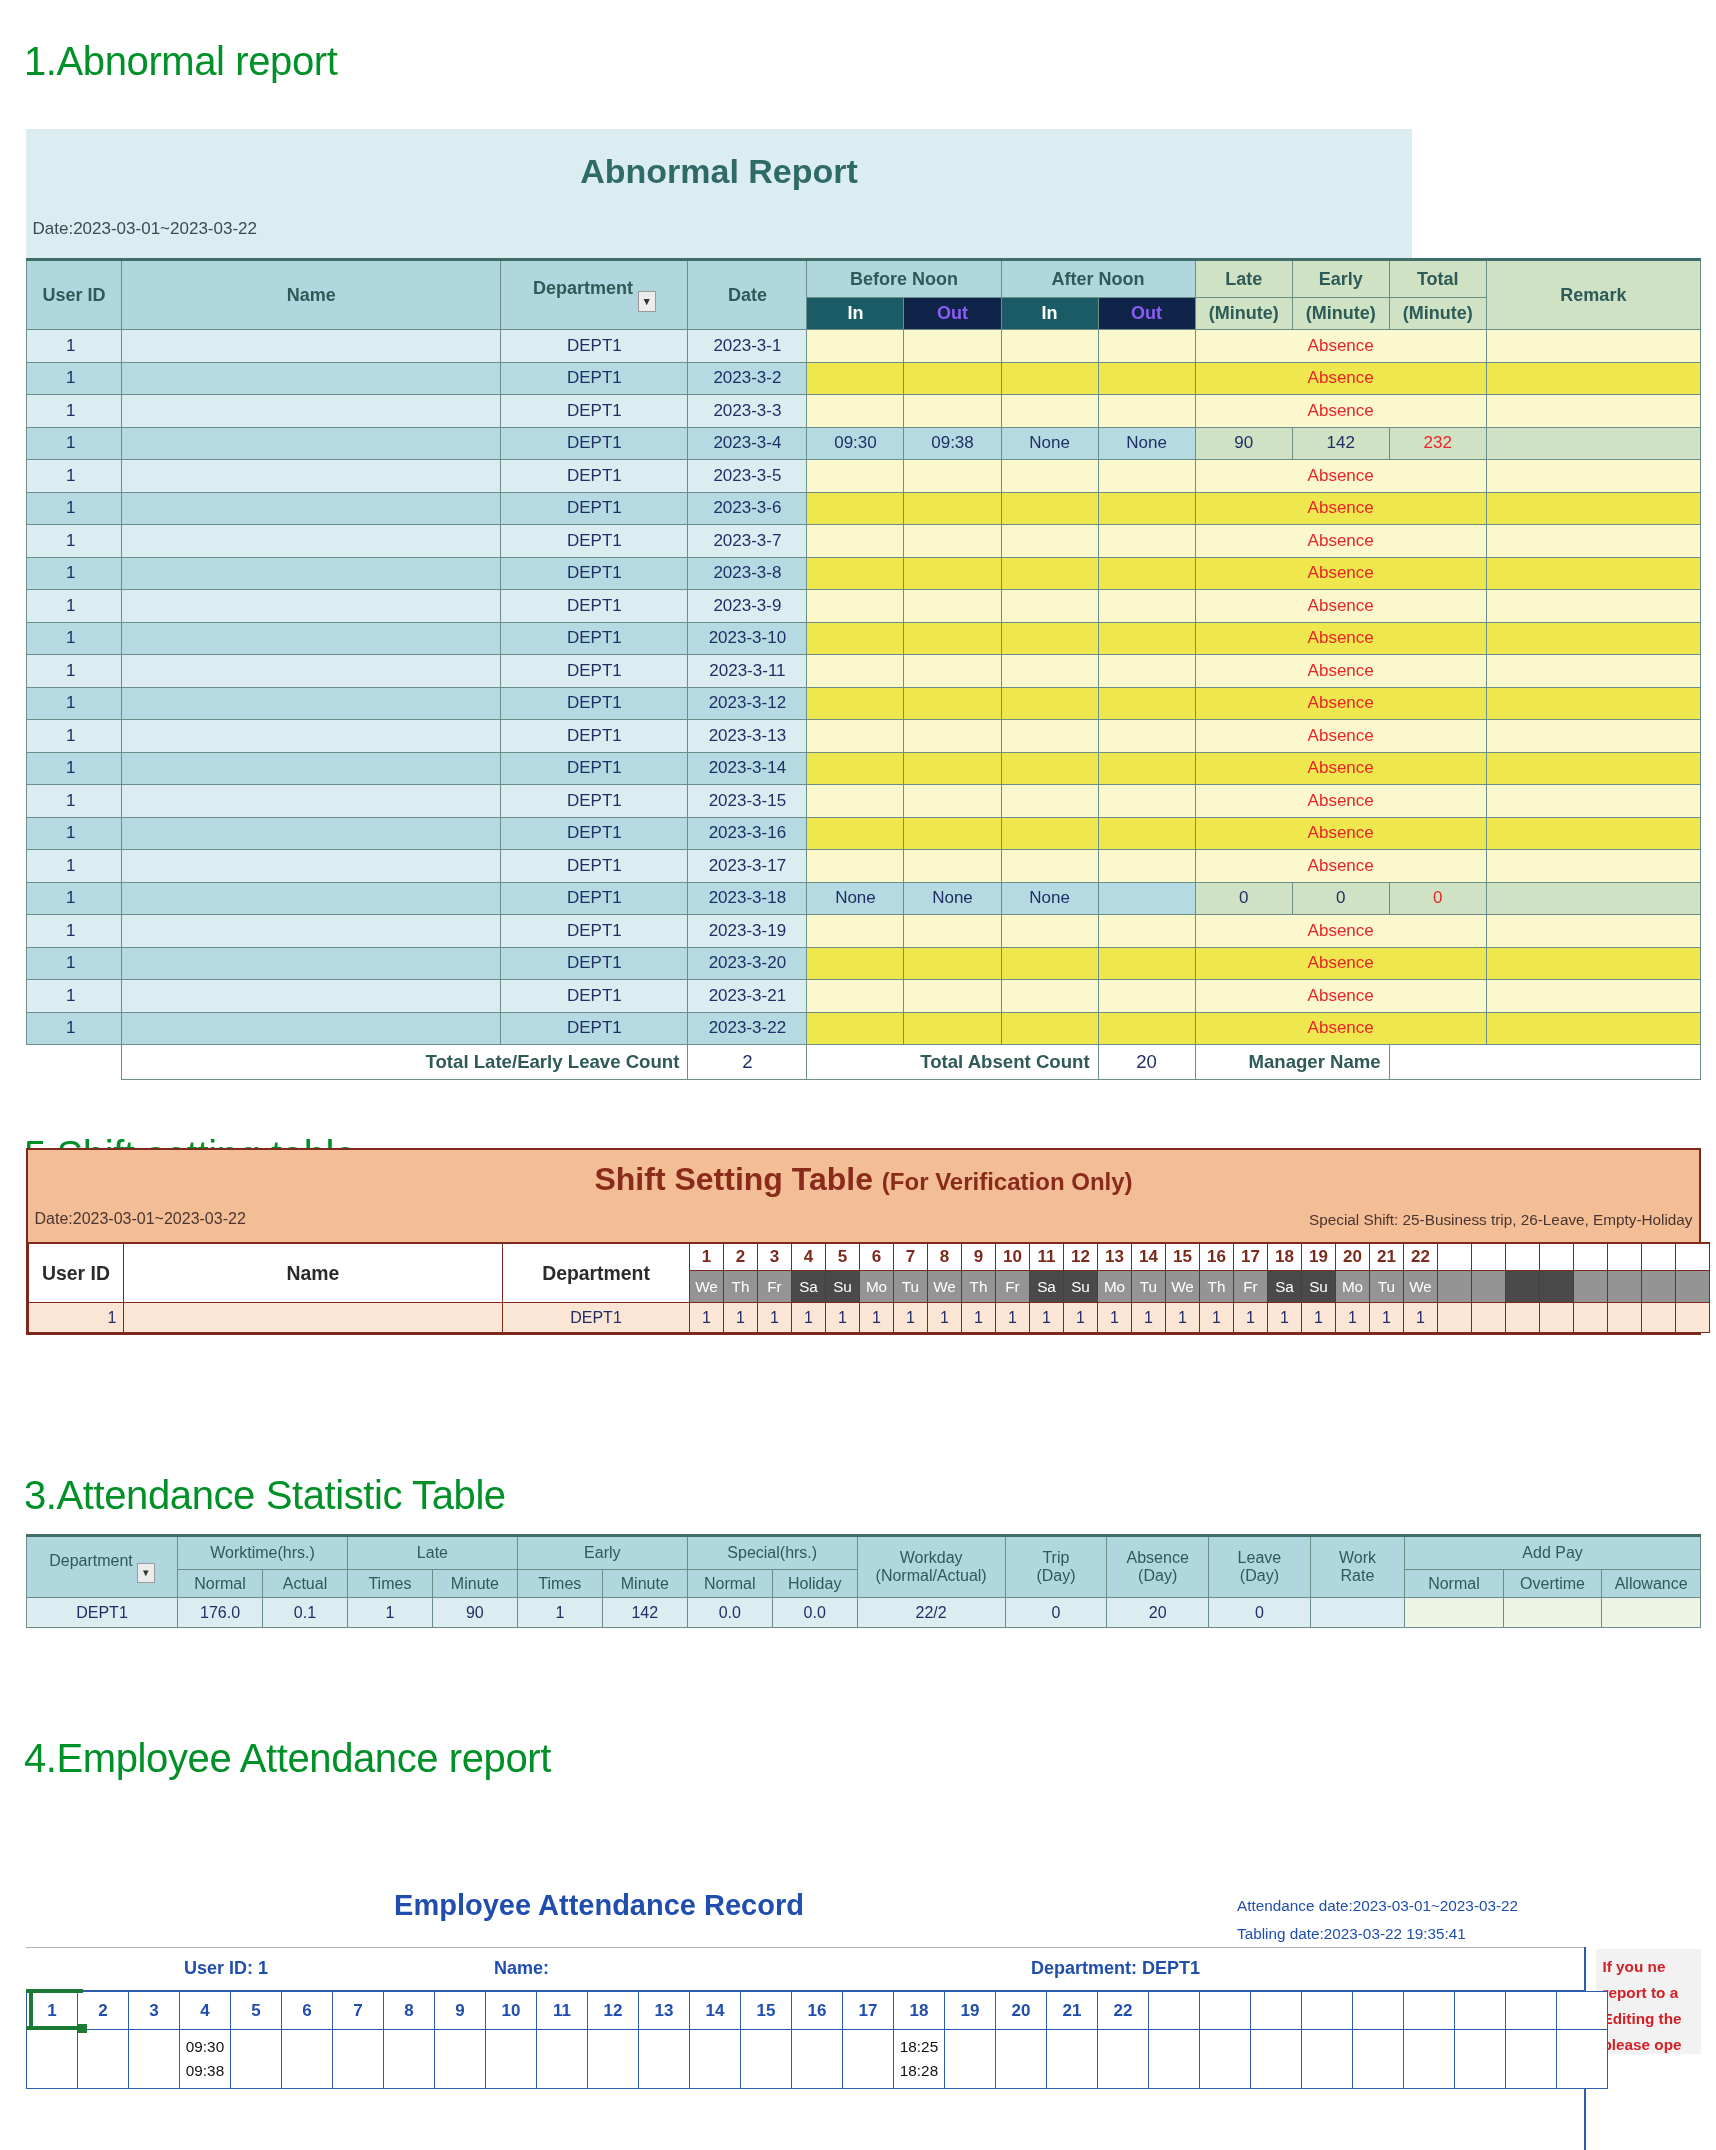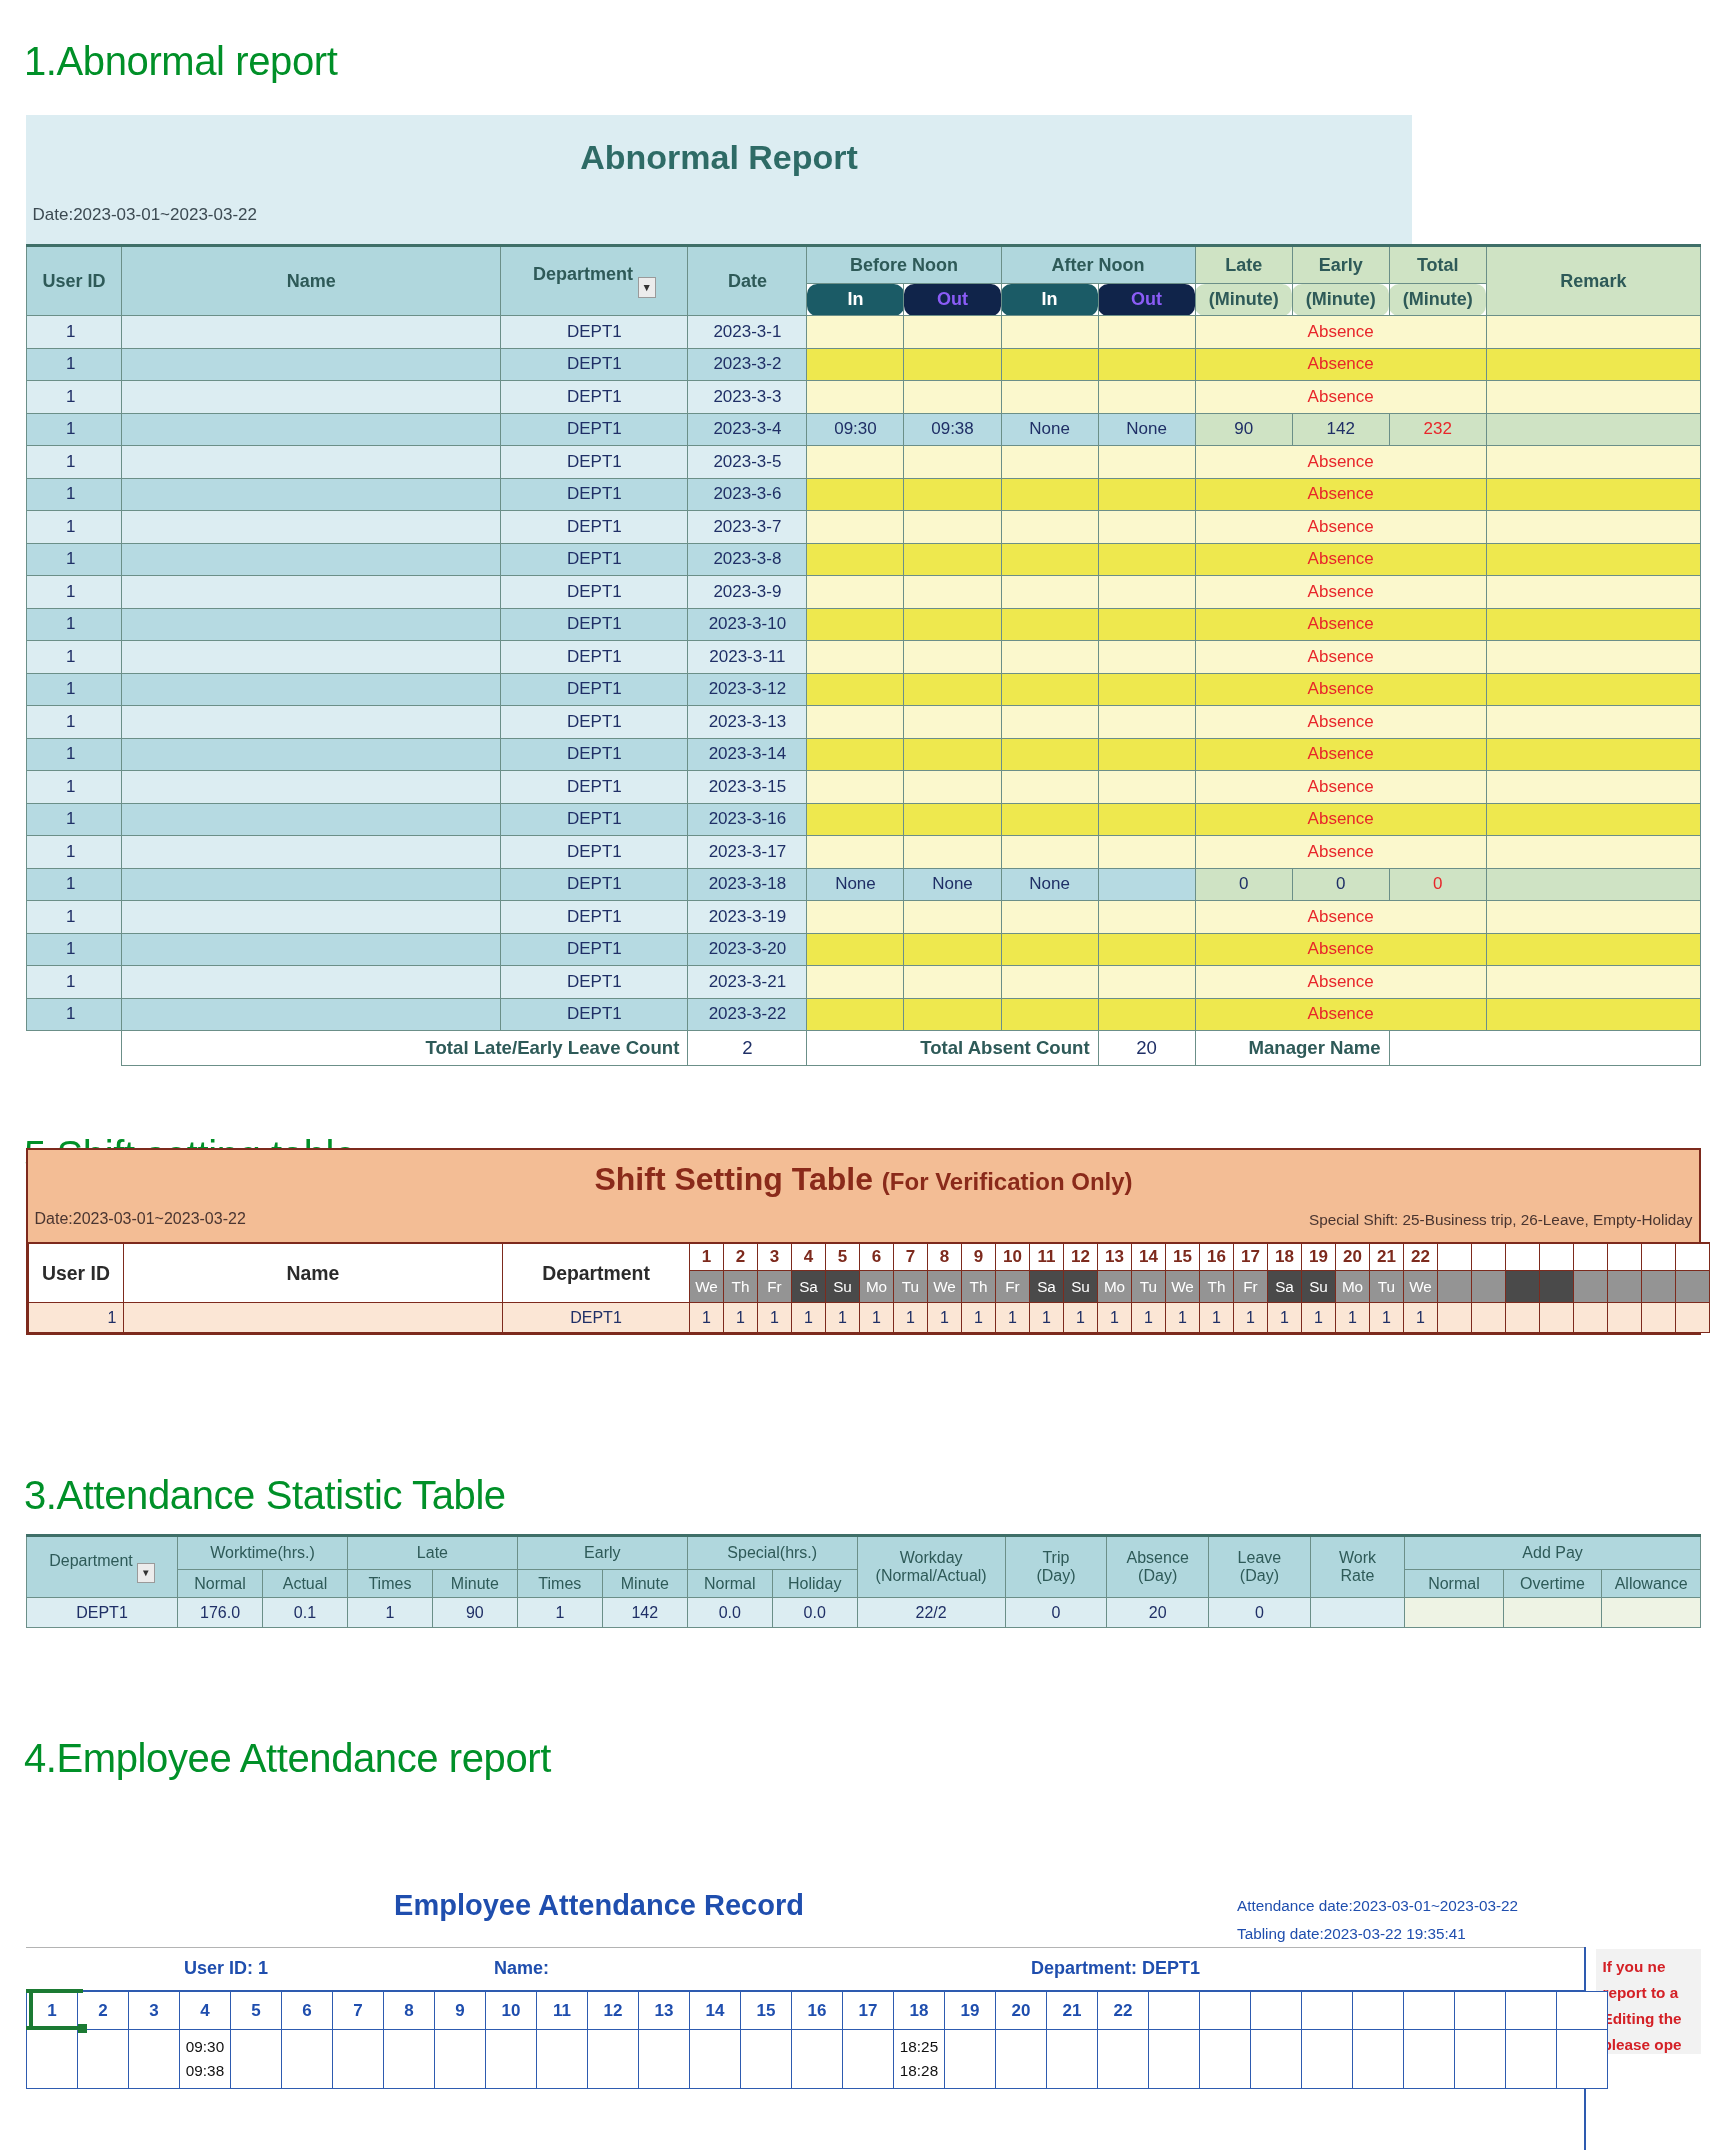--- a/index.html
+++ b/index.html
@@ -22,21 +22,21 @@
     font-family: "Liberation Sans", sans-serif;
     letter-spacing: -0.4px;
   }
 
   
   #sec1-heading { position: absolute; left: 24px; top: 39px; }
 
   .abnormal-wrap {
     position: absolute;
     left: 26px;
-    top: 115px;
+    top: 129px;
     width: 1386px;
   }
   .ab-banner {
     background: #dcedf2;
     height: 129px;
     position: relative;
   }
   .ab-title {
     position: absolute;
     left: 0; right: 0;
@@ -82,21 +82,21 @@
   }
   .ab-table thead th.sub-navy {
     background: #10244a;
     color: #8b5cf6;
   }
   .ab-table thead th.greenhead {
     background: #cfe3c4;
     color: #2e5a58;
   }
   .ab-table thead tr.top th { height: 36px; border-top: 3.2px solid #3f6f68; }
-  .ab-table thead tr.bot th { height: 31px; border-radius: 10px; }
+  .ab-table thead tr.bot th { height: 31px; }
 
   .row-a .c-id, .row-a .c-name, .row-a .c-dept, .row-a .c-date { background:#dcedf2; }
   .row-b .c-id, .row-b .c-name, .row-b .c-dept, .row-b .c-date { background:#b6dae2; }
   .row-a .c-yel { background:#fbf8cd; }
   .row-b .c-yel { background:#eee84e; }
   .row-data .c-id, .row-data .c-name, .row-data .c-dept, .row-data .c-date,
   .row-data .c-time { background:#b6dae2; }
   .row-data .c-grn { background:#cfe3c4; }
 
   .c-id { text-align: right; padding-right: 6.5px !important; }

